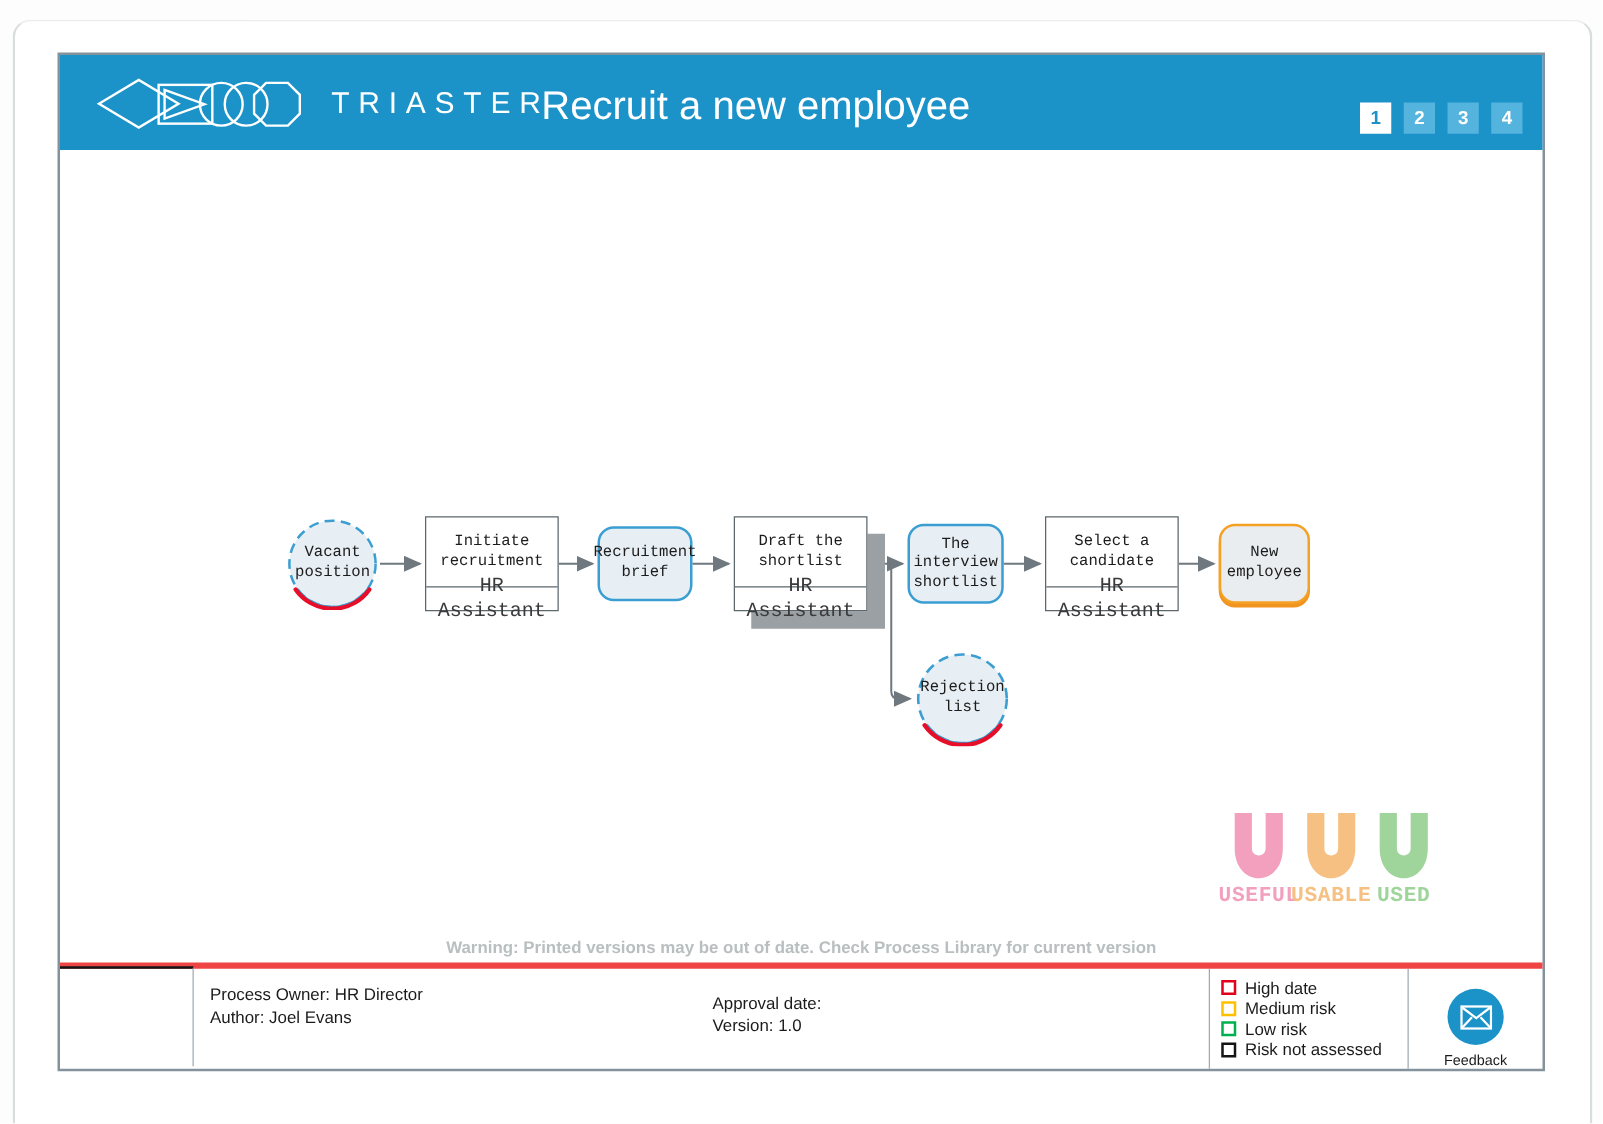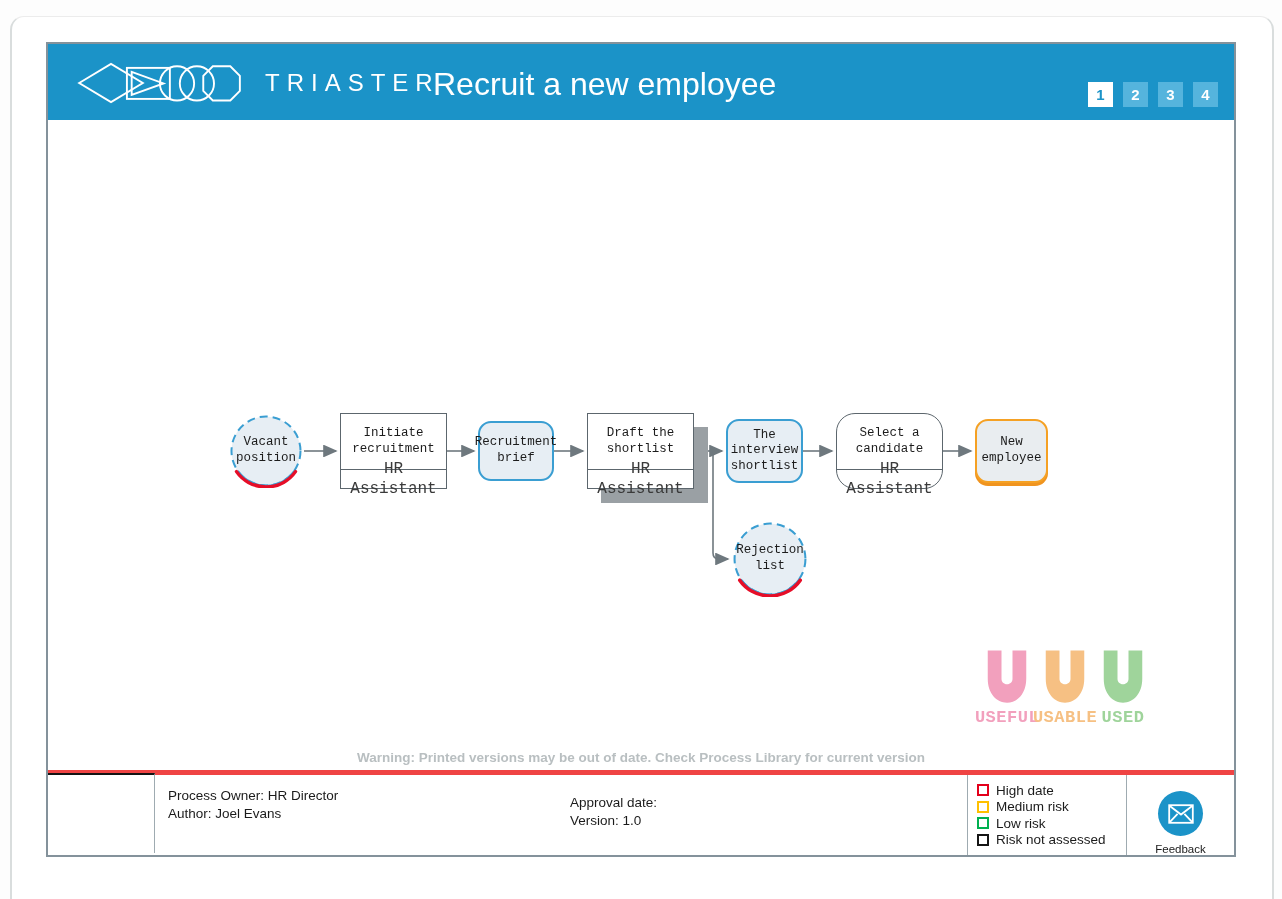--- a/index.html
+++ b/index.html
@@ -139,21 +139,21 @@
       <div class="shadow-stack" style="left:553px; top:307px; width:107px; height:76px;"></div>
       <div class="node activity" style="left:539px; top:293px; width:107px; height:76px;">
         <div class="act-label">Draft the shortlist</div>
         <div class="act-role">HR Assistant</div>
       </div>
 
       <div class="node deliverable" style="left:678px; top:299px; width:77px; height:64px;">
         <span>The interview shortlist</span>
       </div>
 
-      <div class="node activity" style="left:788px; top:293px; width:107px; height:76px;border-radius:19px;">
+      <div class="node activity" style="left:788px; top:293px; width:107px; height:76px;">
         <div class="act-label">Select a candidate</div>
         <div class="act-role">HR Assistant</div>
       </div>
 
       <div class="node deliverable orange" style="left:927px; top:299px; width:73px; height:64px;">
         <span>New employee</span>
       </div>
 
       <div class="circle-node" style="left:684px; top:401px; width:76px; height:76px;">
         <svg width="76" height="76" viewBox="0 0 74 74">

